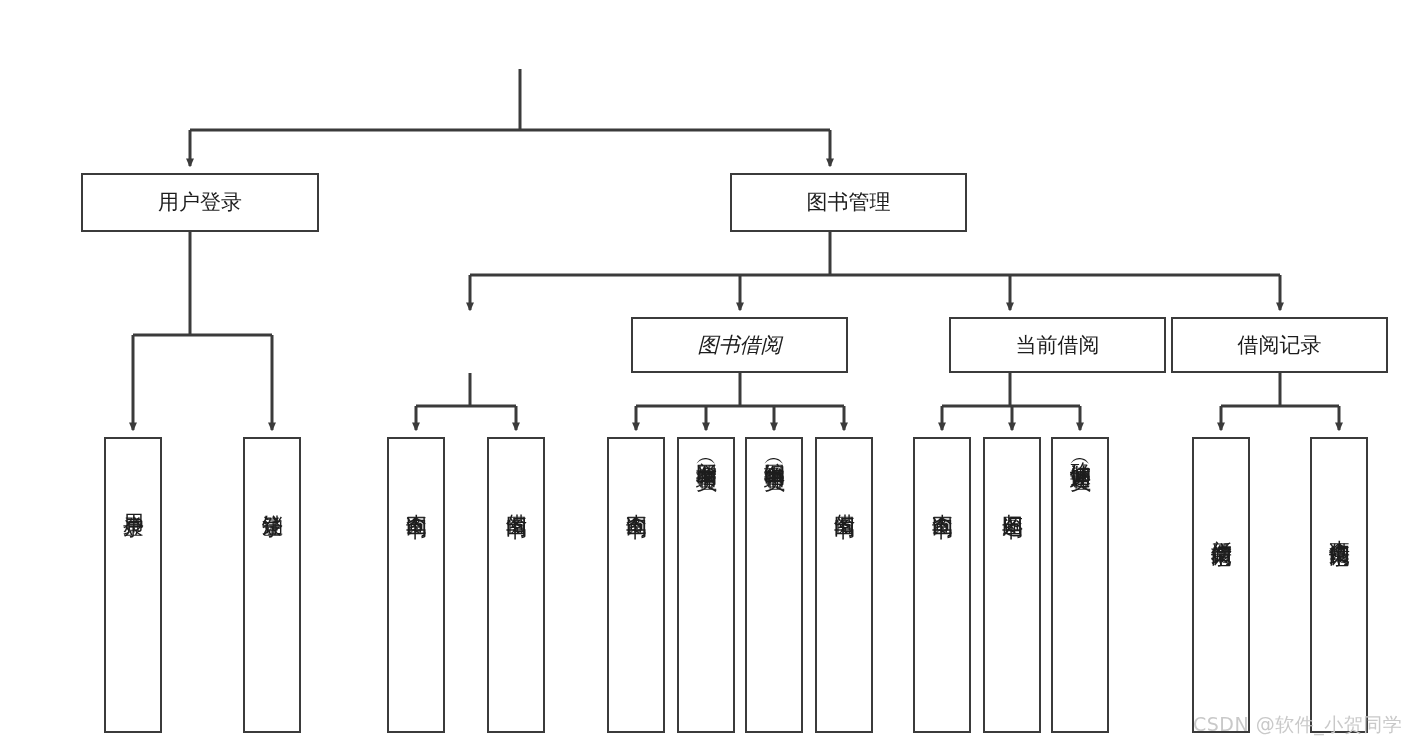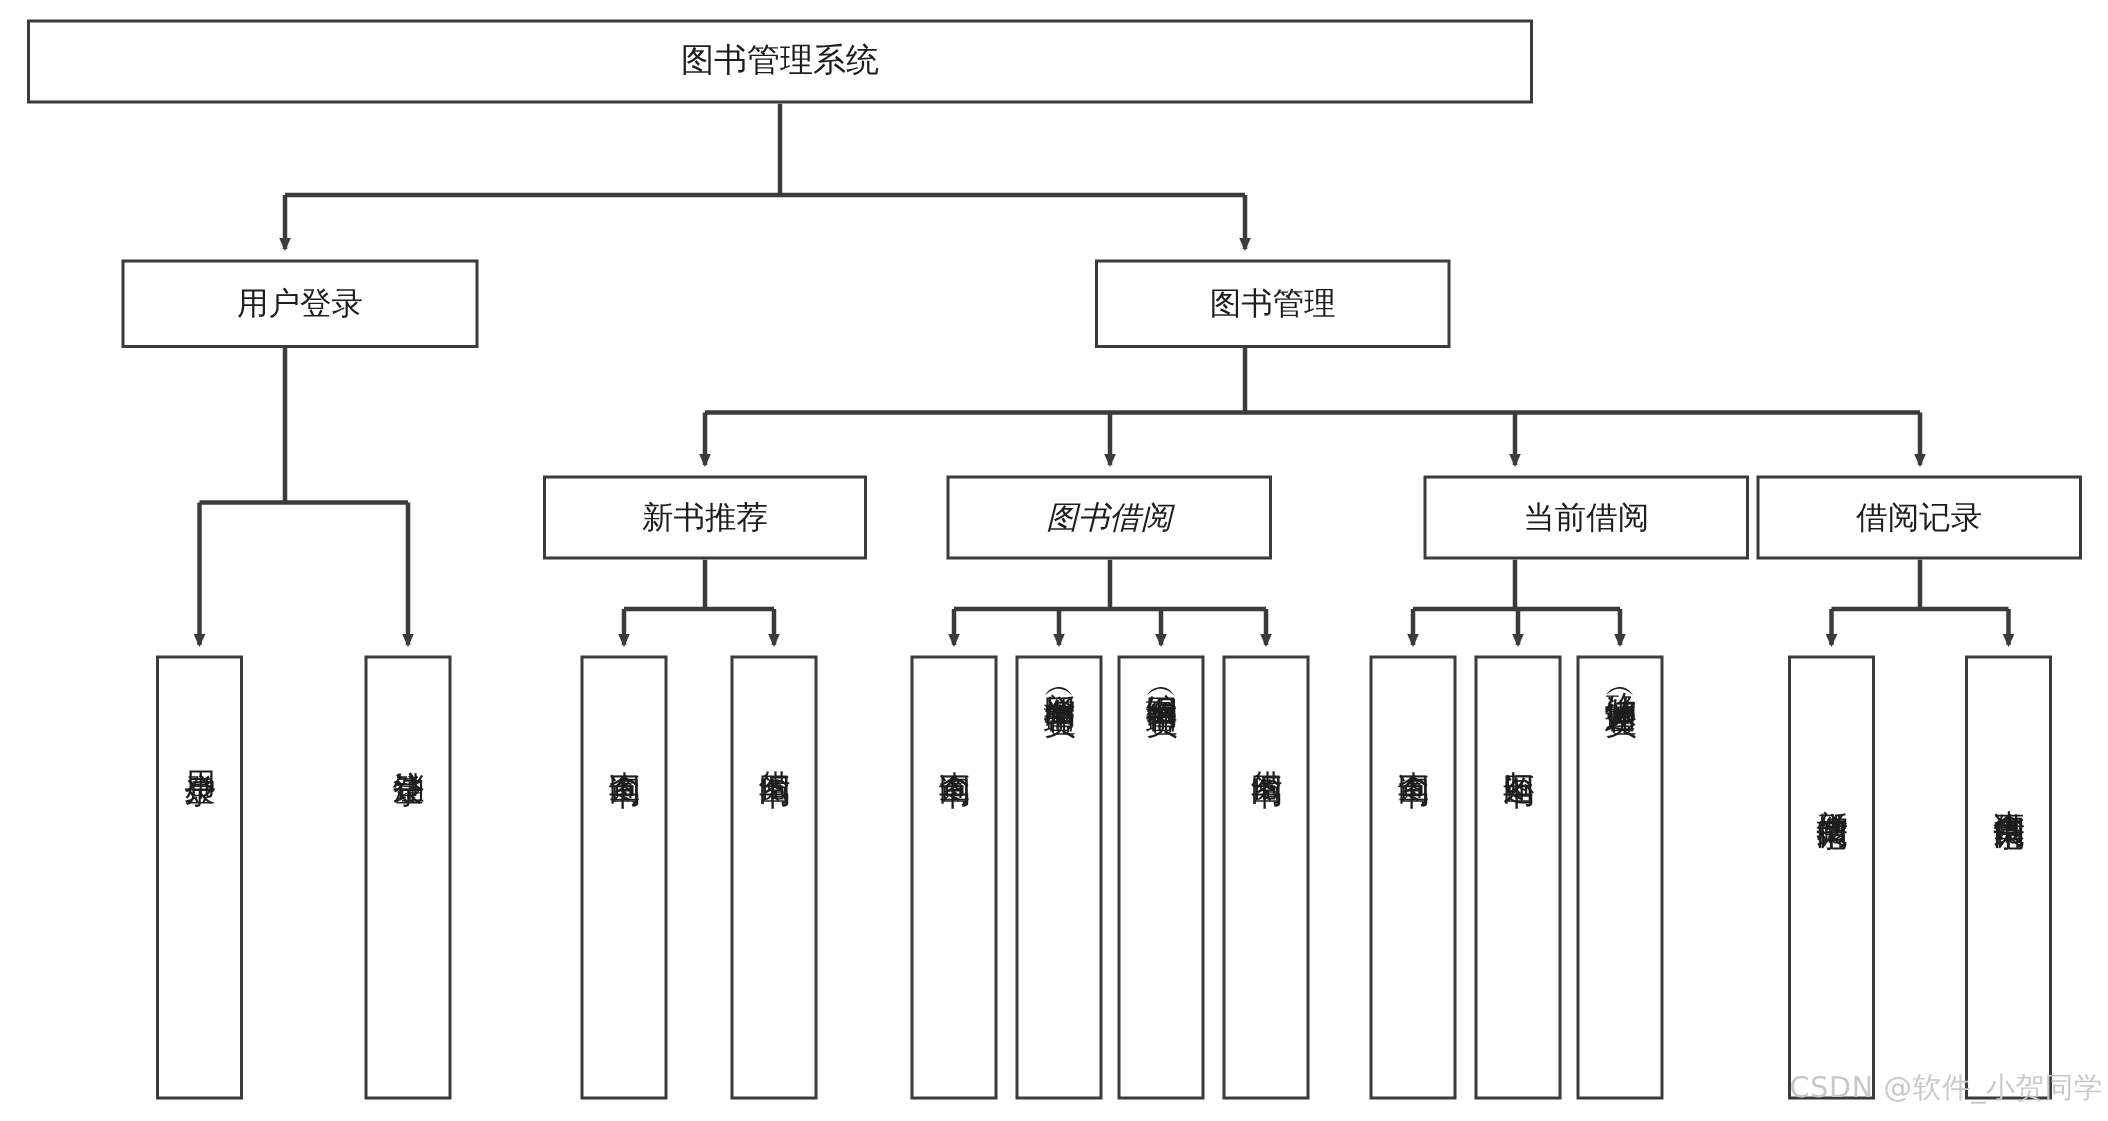--- a/index.html
+++ b/index.html
@@ -124,34 +124,28 @@
       <path d="M1012,406 L1012,430" marker-end="url(#arrow)"></path>
       <path d="M1080,406 L1080,430" marker-end="url(#arrow)"></path>
 
       <path d="M1280,373 L1280,406"></path>
       <path d="M1221,406 L1339,406"></path>
       <path d="M1221,406 L1221,430" marker-end="url(#arrow)"></path>
       <path d="M1339,406 L1339,430" marker-end="url(#arrow)"></path>
     </g>
   </svg>
 
-  <div class="node root horizontal" style="left:18px; top:13px; width:1004px; height:56px;">
-    <span class="label">图书管理系统</span>
-  </div>
 
   <div class="node horizontal" style="left:81px; top:173px; width:238px; height:59px;">
     <span class="label">用户登录</span>
   </div>
   <div class="node horizontal" style="left:730px; top:173px; width:237px; height:59px;">
     <span class="label">图书管理</span>
   </div>
 
-  <div class="node horizontal" style="left:362px; top:317px; width:216px; height:56px;">
-    <span class="label">新书推荐</span>
-  </div>
   <div class="node horizontal" style="left:631px; top:317px; width:217px; height:56px;font-style:italic;">
     <span class="label">图书借阅</span>
   </div>
   <div class="node horizontal" style="left:901px; top:317px; width:217px; height:56px;margin-left:48px;">
     <span class="label">当前借阅</span>
   </div>
   <div class="node horizontal" style="left:1171px; top:317px; width:217px; height:56px;">
     <span class="label">借阅记录</span>
   </div>
 

